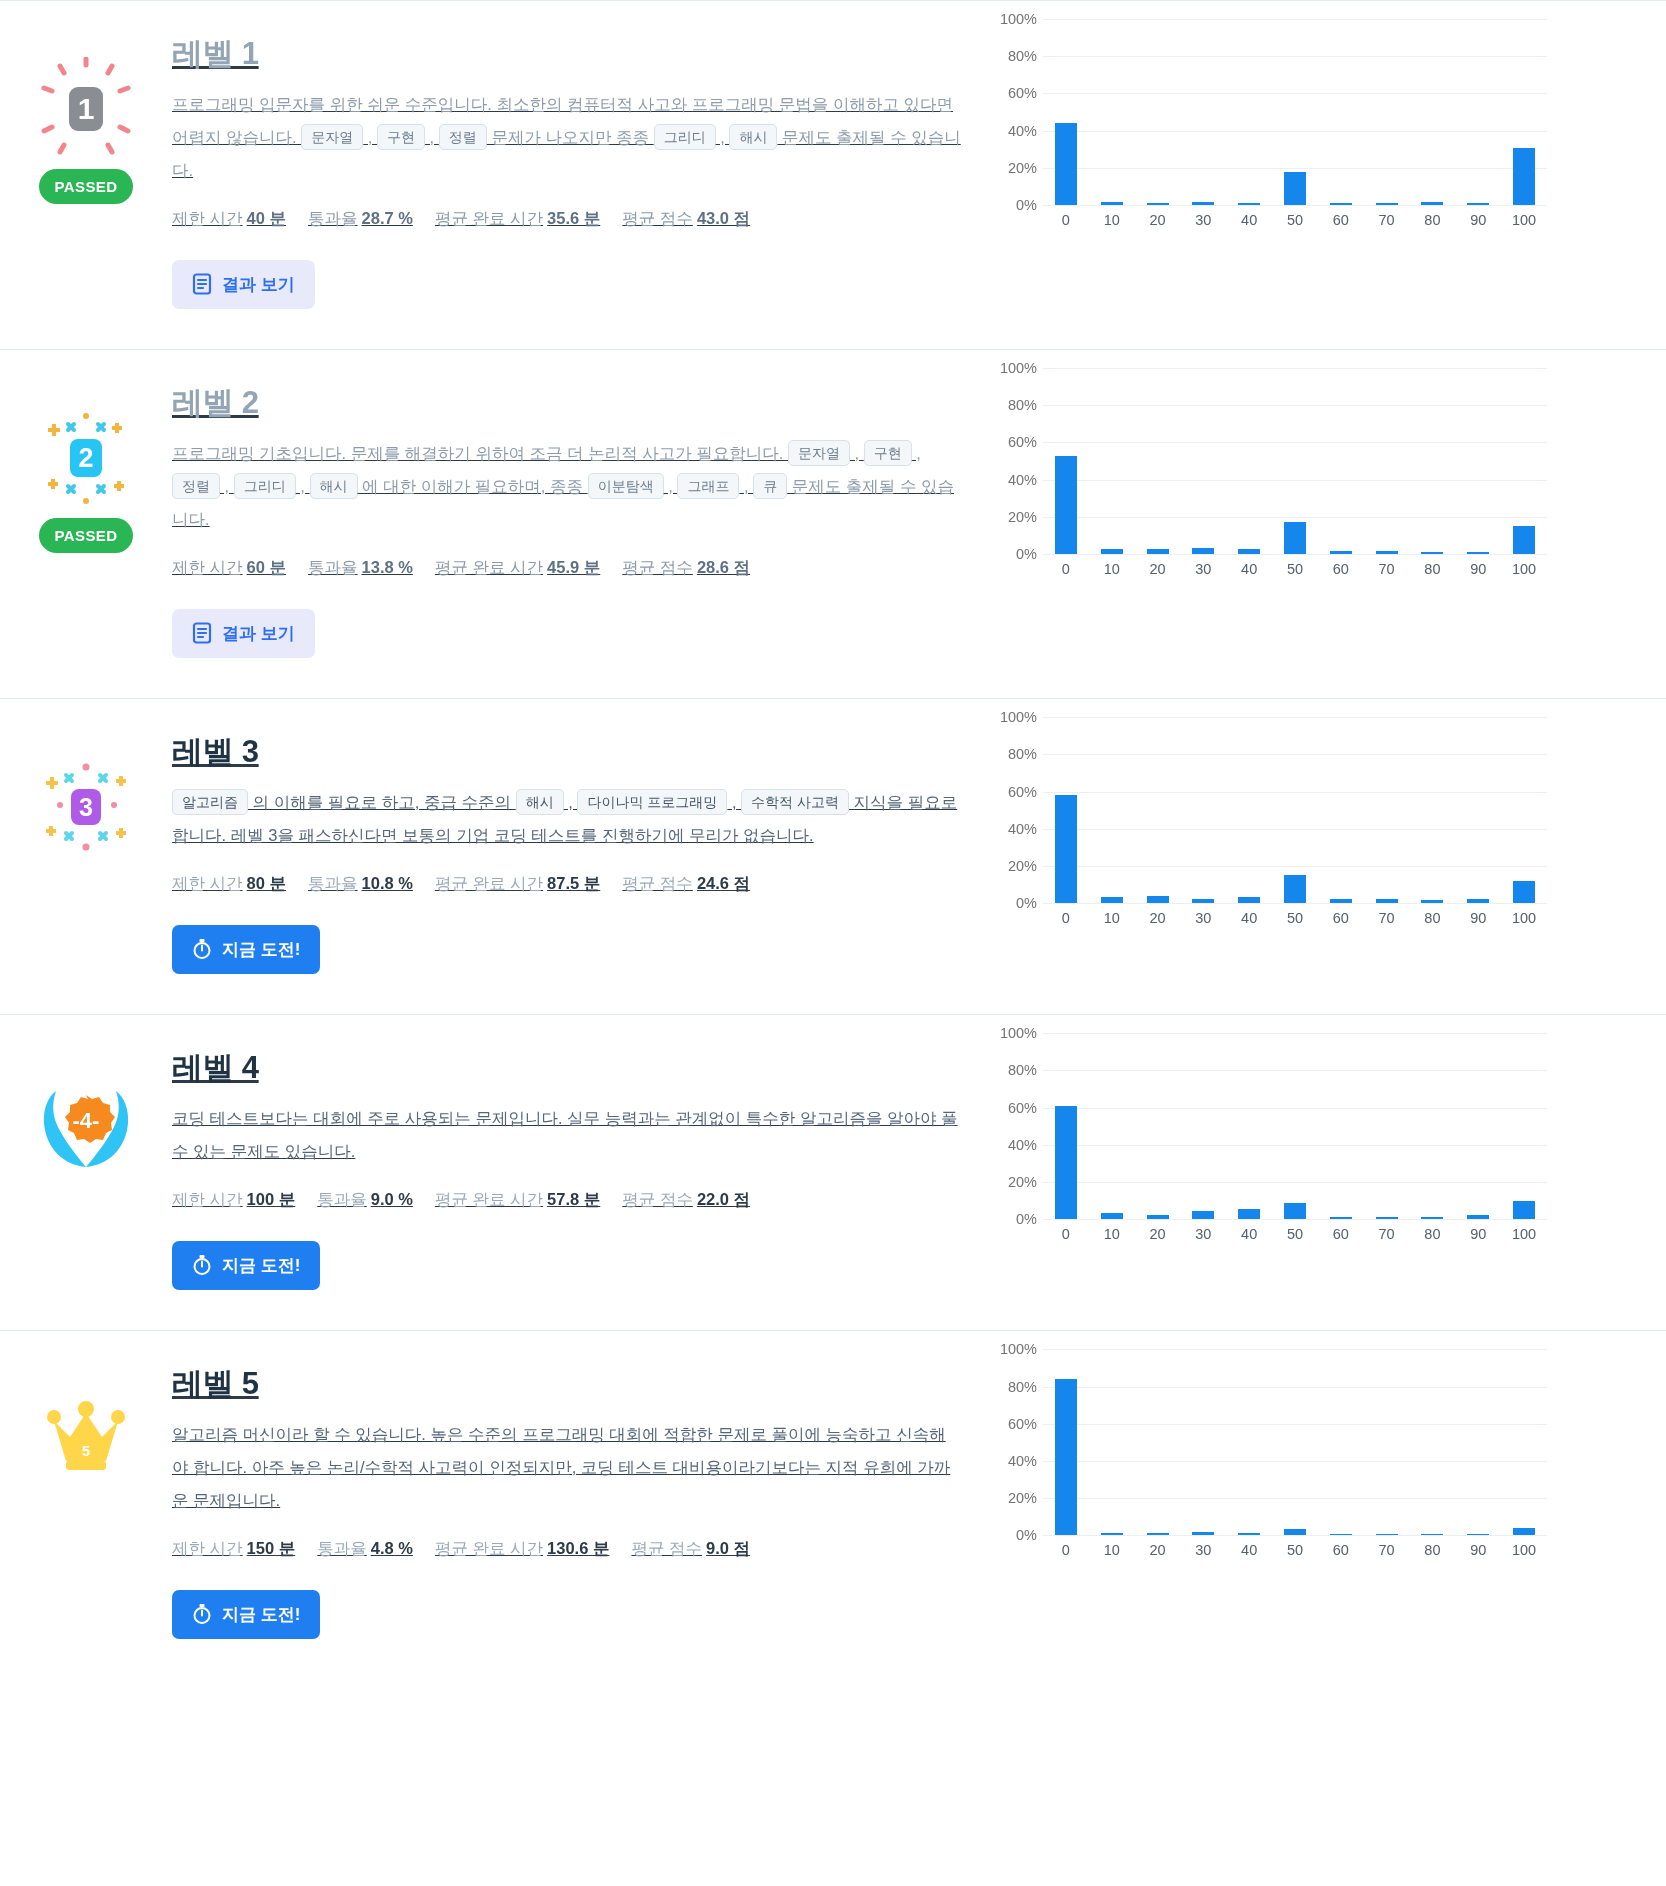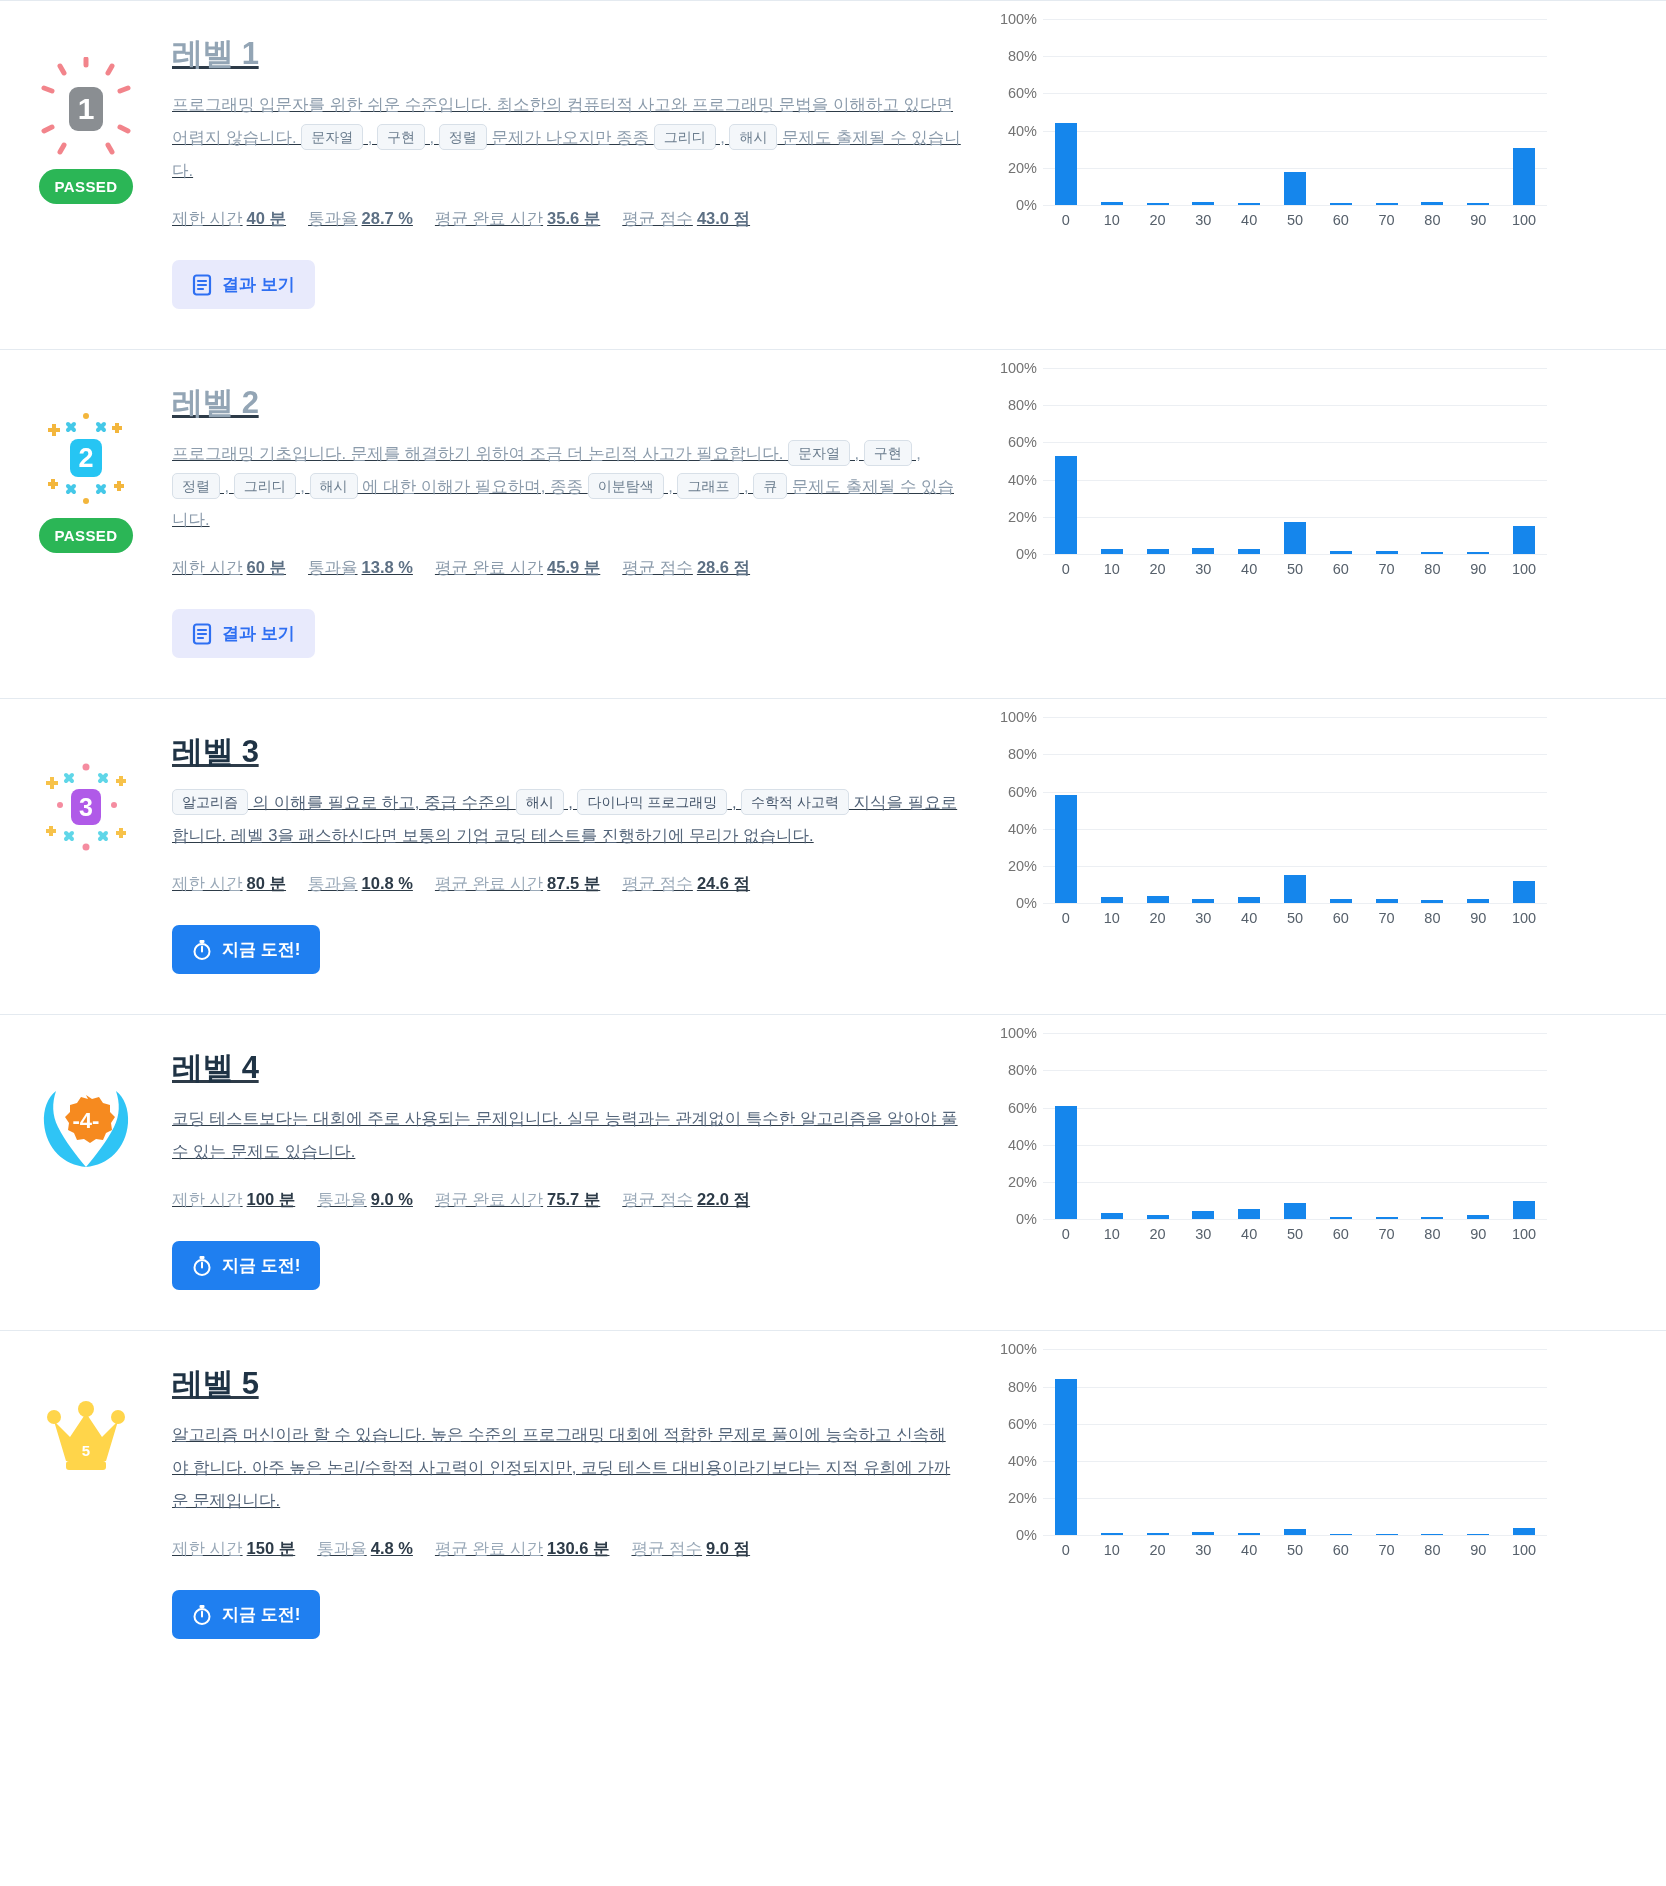--- a/index.html
+++ b/index.html
@@ -91,21 +91,21 @@
   }
   .stats .k { color: #9aa9b8; margin-right: 4px; }
   .stats .v { color: #2d3b48; font-weight: bold; }
   .passed .stats .k { color: #8b9bab; }
   .passed .stats .v { color: #5d7084; }
   .stats .grp { margin-right: 22px; white-space: nowrap; }
 
   .btn {
     margin-top: 26px;
     display: inline-flex;
-    align-items: center;
+    align-items: flex-start;
     gap: 10px;
     border: none;
     border-radius: 7px;
     font-size: 17px;
     font-weight: bold;
     padding: 13px 20px;
     cursor: pointer;
     font-family: inherit;
   }
   .btn-result { background: #e8eafc; color: #2e6ff2; }
@@ -486,21 +486,21 @@
       </g>
       <circle cx="52" cy="48" r="25" fill="#ffffff"></circle>
       <path d="M52 24 l6 4 7-2 4 6 7 2 0 7 5 5-4 6 1 7-6 3-3 7-7-1-6 4-6-4-7 1-3-7-6-3 1-7-4-6 5-5 0-7 7-2 4-6 7 2z" fill="#f68a1f"></path>
       <text x="52" y="57" font-family="Liberation Sans, sans-serif" font-size="22" font-weight="bold" fill="#ffffff" text-anchor="middle">-4-</text>
     </svg></div>
 
     </div>
     <div class="text-col">
       <h2 class="level-title">레벨 4</h2>
       <p class="level-desc">코딩 테스트보다는 대회에 주로 사용되는 문제입니다. 실무 능력과는 관계없이 특수한 알고리즘을 알아야 풀 수 있는 문제도 있습니다.</p>
-      <div class="stats"><span class="grp"><span class="k">제한 시간</span><span class="v">100 분</span></span><span class="grp"><span class="k">통과율</span><span class="v">9.0 %</span></span><span class="grp"><span class="k">평균 완료 시간</span><span class="v">75.7 분</span></span><span class="grp"><span class="k">평균 점수</span><span class="v">22.0 점</span></span></div>
+      <div class="stats"><span class="grp"><span class="k">제한 시간</span><span class="v">100 분</span></span><span class="grp"><span class="k">통과율</span><span class="v">9.0 %</span></span><span class="grp"><span class="k">평균 완료 시간</span><span class="v">57.8 분</span></span><span class="grp"><span class="k">평균 점수</span><span class="v">22.0 점</span></span></div>
       <button class="btn btn-try">
           <svg width="20" height="22" viewBox="0 0 20 22">
     <circle cx="10" cy="12.5" r="7.5" fill="none" stroke="#ffffff" stroke-width="2"></circle>
     <line x1="10" y1="12.5" x2="10" y2="7.5" stroke="#ffffff" stroke-width="2" stroke-linecap="round"></line>
     <rect x="7.5" y="1" width="5" height="3" rx="1" fill="#ffffff"></rect>
   </svg>
           <span>지금 도전!</span>
         </button>
     </div>
     <div class="chart-col">

